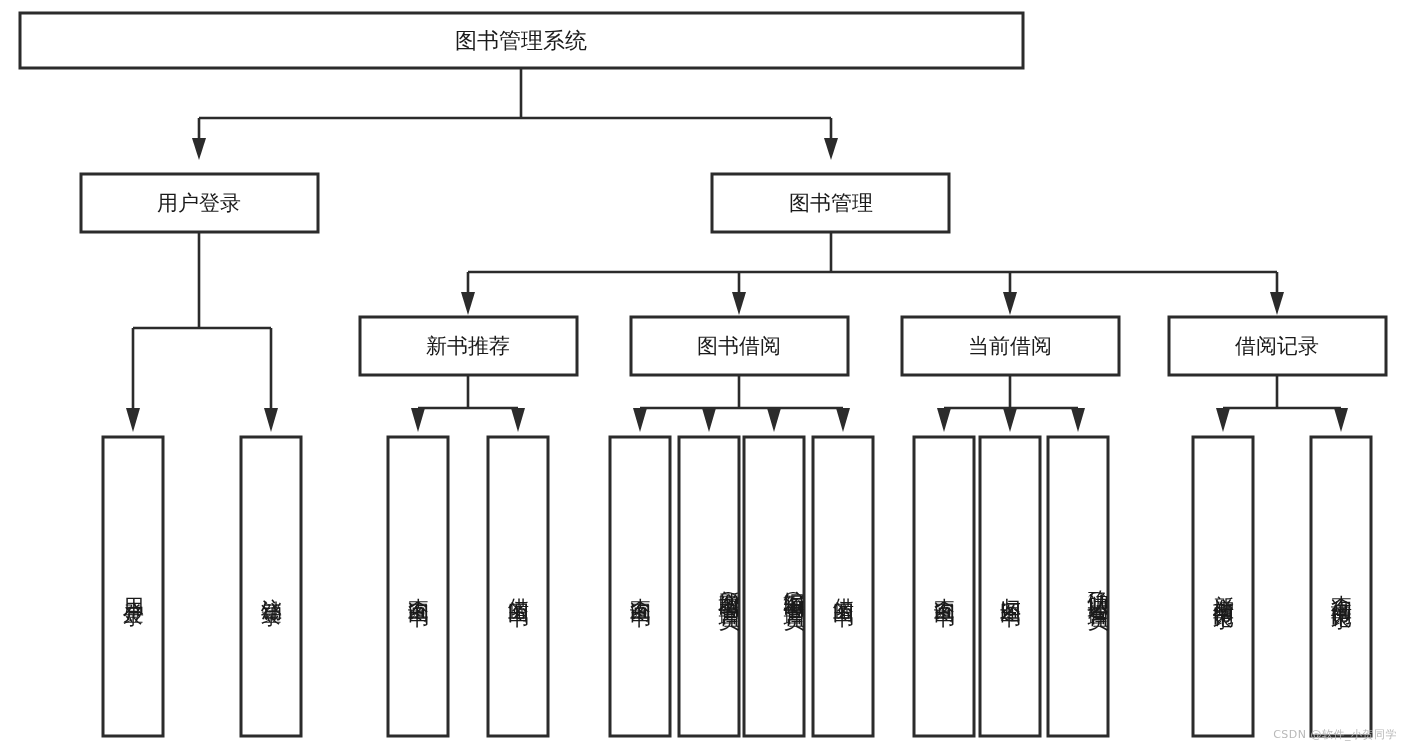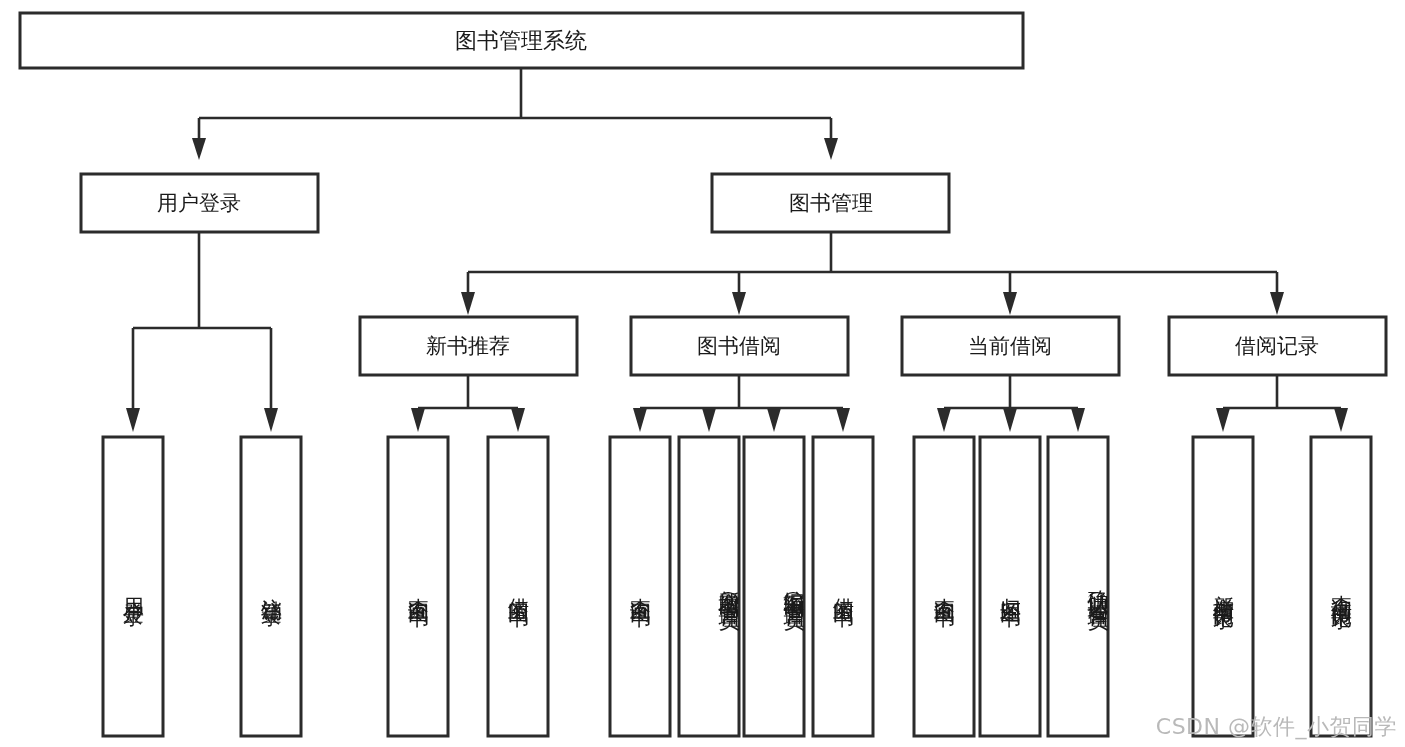--- a/index.html
+++ b/index.html
@@ -69,21 +69,21 @@
     align-items: center;
     justify-content: center;
     white-space: nowrap;
     pointer-events: none;
   }
   .watermark {
     position: absolute;
     right: 8px;
     bottom: 5px;
     font-family: "DejaVu Sans", "Liberation Sans", sans-serif;
-    font-size: 22px;
+    font-size: 11px;
     color: #b9b9b9;
     letter-spacing: 0.5px;
     white-space: nowrap;
   }
 </style>
 </head>
 <body>
 
 <div id="canvas">
 

